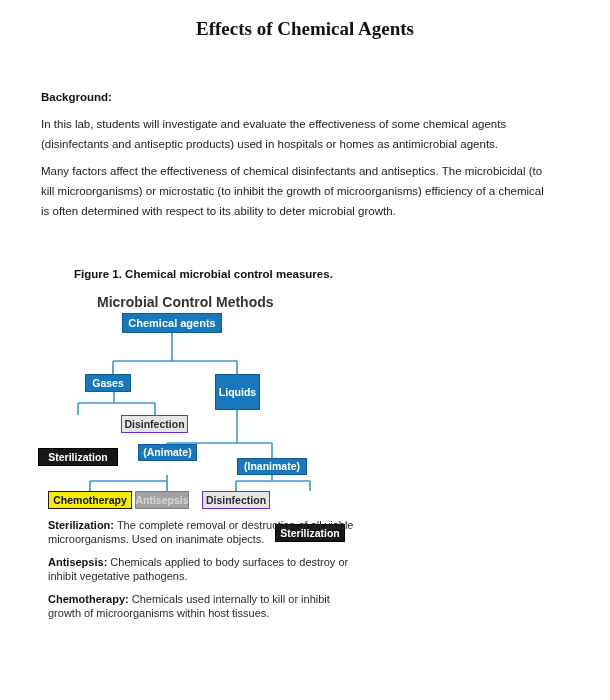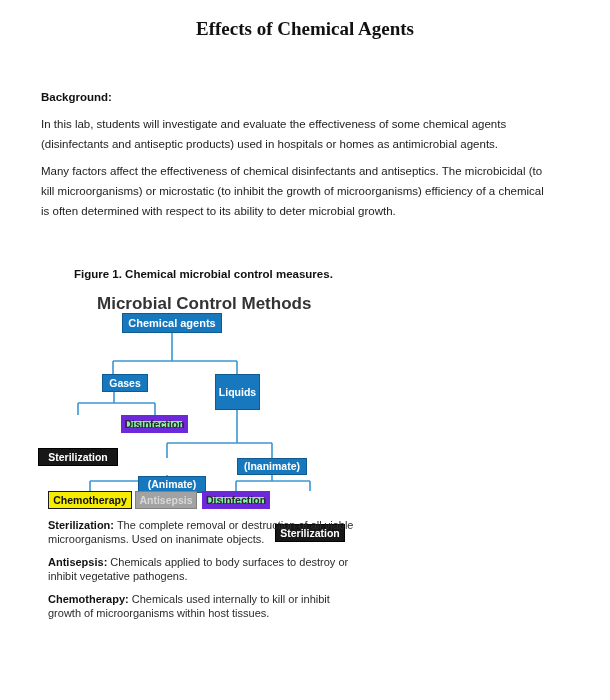--- a/index.html
+++ b/index.html
@@ -49,54 +49,54 @@
     font-weight: bold;
     font-size: 11.5px;
     color: #111;
     padding-left: 33px;
   }
   .diagram-title {
     position: absolute;
     left: 97px;
     top: 294px;
     font-weight: bold;
-    font-size: 17px;
+    font-size: 14px;
     color: #333;
   }
   .connectors {
     position: absolute;
     left: 0; top: 0;
     width: 610px; height: 700px;
     pointer-events: none;
   }
   .node {
     position: absolute;
     display: flex;
     align-items: center;
     justify-content: center;
     font-weight: bold;
     font-size: 10.5px;
     white-space: nowrap;
     line-height: 1;
   }
   .node.blue   { background: #1778bd; color: #ffffff; border: 1px solid #0e5a92; }
   .node.black  { background: #171717; color: #ffffff; border: 1px solid #000000; margin-top: 33px; }
-  .node.white  { background: #86efac; color: #2b2b2b; border: 6px solid #6d28d9; }
+  .node.white  { background: #e5e5e5; color: #2b2b2b; border: 1px solid #6d28d9; }
   .node.yellow { background: #f5ec00; color: #111111; border: 1px solid #1a1a1a; }
   .node.gray   { background: #a2a2a2; color: #d8d8d8; border: 1px solid #808080; }
 
   .n-chem   { left: 122px; top: 313px; width: 100px; height: 20px; font-size: 11px; }
-  .n-gases  { left: 102px;  top: 374px; width: 46px;  height: 18px; }
+  .n-gases  { left: 85px;  top: 374px; width: 46px;  height: 18px; }
   .n-liquids{ left: 215px; top: 374px; width: 45px;  height: 36px; }
   .n-stergas{ left: 38px;  top: 415px; width: 80px;  height: 18px; }
   .n-disgas { left: 121px; top: 415px; width: 67px;  height: 18px; }
-  .n-animate{ left: 138px; top: 476px; width: 68px;  height: 17px; }
+  .n-animate{ left: 138px; top: 444px; width: 59px;  height: 17px; }
   .n-inanim { left: 237px; top: 458px; width: 70px;  height: 17px; }
   .n-chemo  { left: 48px;  top: 491px; width: 84px;  height: 18px; }
-  .n-antis  { left: 135px; top: 491px; width: 62px;  height: 18px; }
+  .n-antis  { left: 135px; top: 491px; width: 54px;  height: 18px; }
   .n-disliq { left: 202px; top: 491px; width: 68px;  height: 18px; }
   .n-sterliq{ left: 275px; top: 491px; width: 70px;  height: 18px; }
 
   .definitions {
     position: absolute;
     left: 48px;
     top: 519px;
     width: 308px;
     font-size: 11px;
     line-height: 13.5px;

